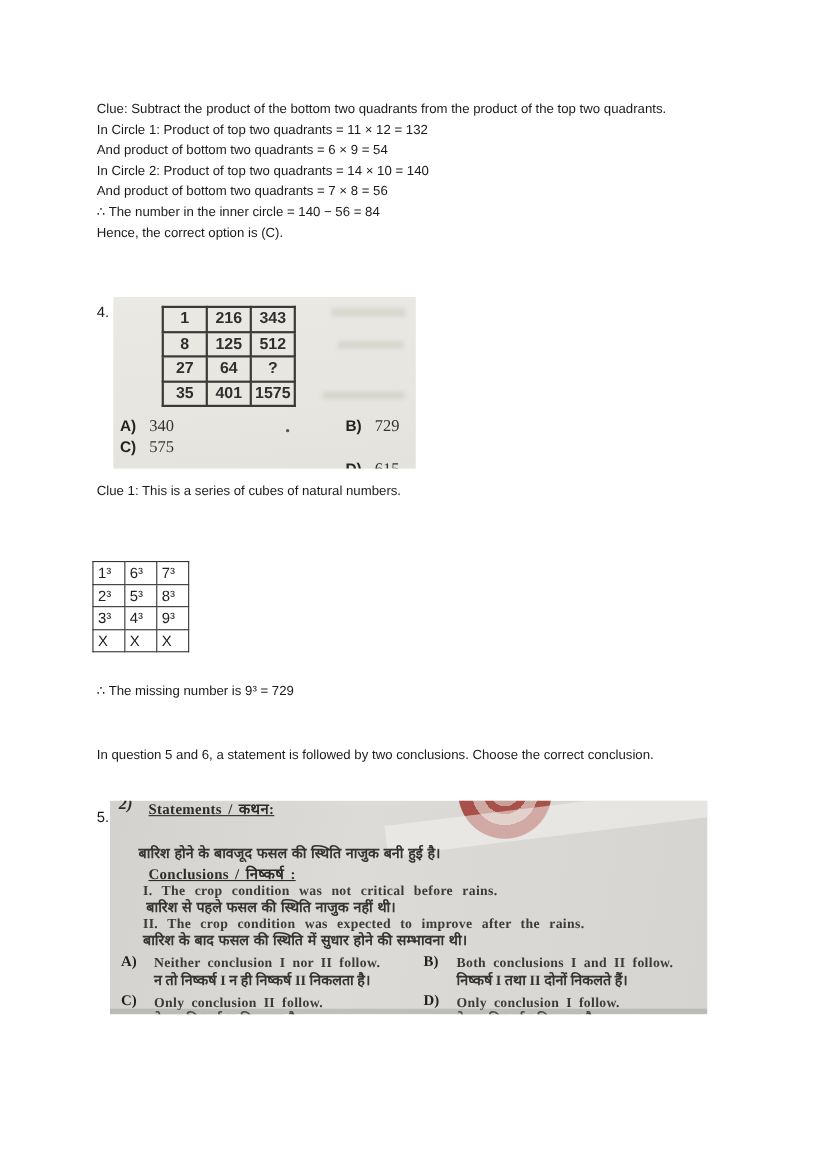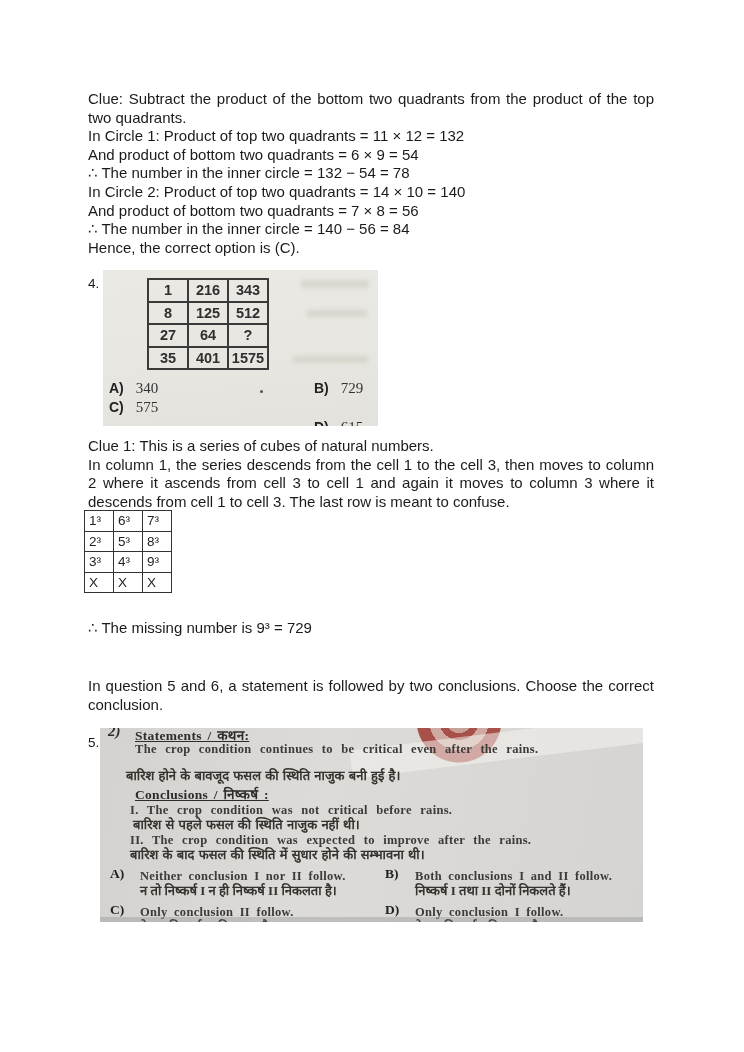--- a/index.html
+++ b/index.html
@@ -6,21 +6,21 @@
   body{
     width:744px;height:1052px;
     background:#ffffff;
     font-family:"Liberation Sans",sans-serif;
     color:#1b1b1b;
     position:relative;
     overflow:hidden;
   }
   .para{
     position:absolute;left:88px;width:566px;
-    font-size:15px;line-height:18.6px;
+    font-size:12px;line-height:18.6px;
     text-align:justify;
   }
   .tline{display:block;}
 
   
   .qnum{position:absolute;font-size:13.5px;color:#1b1b1b;}
   #q4num{left:88px;top:276px;}
   .scan4{
     position:absolute;left:103px;top:270px;width:275px;height:156px;
     background:linear-gradient(175deg,#ebe9e4 0%,#e8e6e1 55%,#e4e2dd 100%);
@@ -91,21 +91,20 @@
             word-spacing:3px;color:#3c3b39;}
   .opt5 .hi{font-weight:bold;font-size:13px;line-height:14.5px;color:#34332f;}
 </style>
 </head>
 <body>
 
 <div class="para" style="top:90px;">
   <span class="tline">Clue: Subtract the product of the bottom two quadrants from the product of the top two quadrants.</span>
   <span class="tline">In Circle 1: Product of top two quadrants = 11 × 12 = 132</span>
   <span class="tline">And product of bottom two quadrants = 6 × 9 = 54</span>
-  <span class="tline">∴ The number in the inner circle = 132 − 54 = 78</span>
   <span class="tline">In Circle 2: Product of top two quadrants = 14 × 10 = 140</span>
   <span class="tline">And product of bottom two quadrants = 7 × 8 = 56</span>
   <span class="tline">∴ The number in the inner circle = 140 − 56 = 84</span>
   <span class="tline">Hence, the correct option is (C).</span>
 </div>
 
 <div class="qnum" id="q4num">4.</div>
 
 <div class="scan4">
   <div class="smudge" style="left:198px;top:10px;width:68px;height:8px;"></div>
@@ -148,21 +147,20 @@
   <div class="q4opt" style="left:6px;top:128px;">
     <span class="lab">C)</span><span class="val">575</span>
   </div>
   <div class="q4opt" style="left:211px;top:128px;margin-top:20px;">
     <span class="lab">D)</span><span class="val">615</span>
   </div>
 </div>
 
 <div class="para" style="top:437px;">
   <span class="tline">Clue 1: This is a series of cubes of natural numbers.</span>
-  <span class="tline">In column 1, the series descends from the cell 1 to the cell 3, then moves to column 2 where it ascends from cell 3 to cell 1 and again it moves to column 3 where it descends from cell 1 to cell 3. The last row is meant to confuse.</span>
 </div>
 
 <table class="cubestbl">
   <tbody>
       <tr>
     <td>1³</td>
     <td>6³</td>
     <td>7³</td>
   </tr>
   <tr>
@@ -193,21 +191,20 @@
 
 <div class="qnum" id="q5num">5.</div>
 
 <div class="scan5">
   <div class="target"></div>
   <div class="crease"></div>
 
   <div class="srcnum">2)</div>
 
   <div class="s5 hd" style="left:35px;top:1px;">Statements / कथन:</div>
-  <div class="s5" style="left:35px;top:15px;width:480px;">The crop condition continues to be critical even after the rains.</div>
   <div class="s5 hi" style="left:26px;top:41px;">बारिश होने के बावजूद फसल की स्थिति नाजुक बनी हुई है।</div>
 
   <div class="s5 hd" style="left:35px;top:60px;">Conclusions / निष्कर्ष :</div>
   <div class="s5" style="left:30px;top:76px;">I. The crop condition was not critical before rains.</div>
   <div class="s5 hi" style="left:33px;top:90px;">बारिश से पहले फसल की स्थिति नाजुक नहीं थी।</div>
   <div class="s5 hi" style="left:30px;top:120px;">बारिश के बाद फसल की स्थिति में सुधार होने की सम्भावना थी।</div>
   <div class="s5" style="left:30px;top:106px;">II. The crop condition was expected to improve after the rains.</div>
 
   <div class="optgrid" style="top:138px;">
     <div class="opt5">

